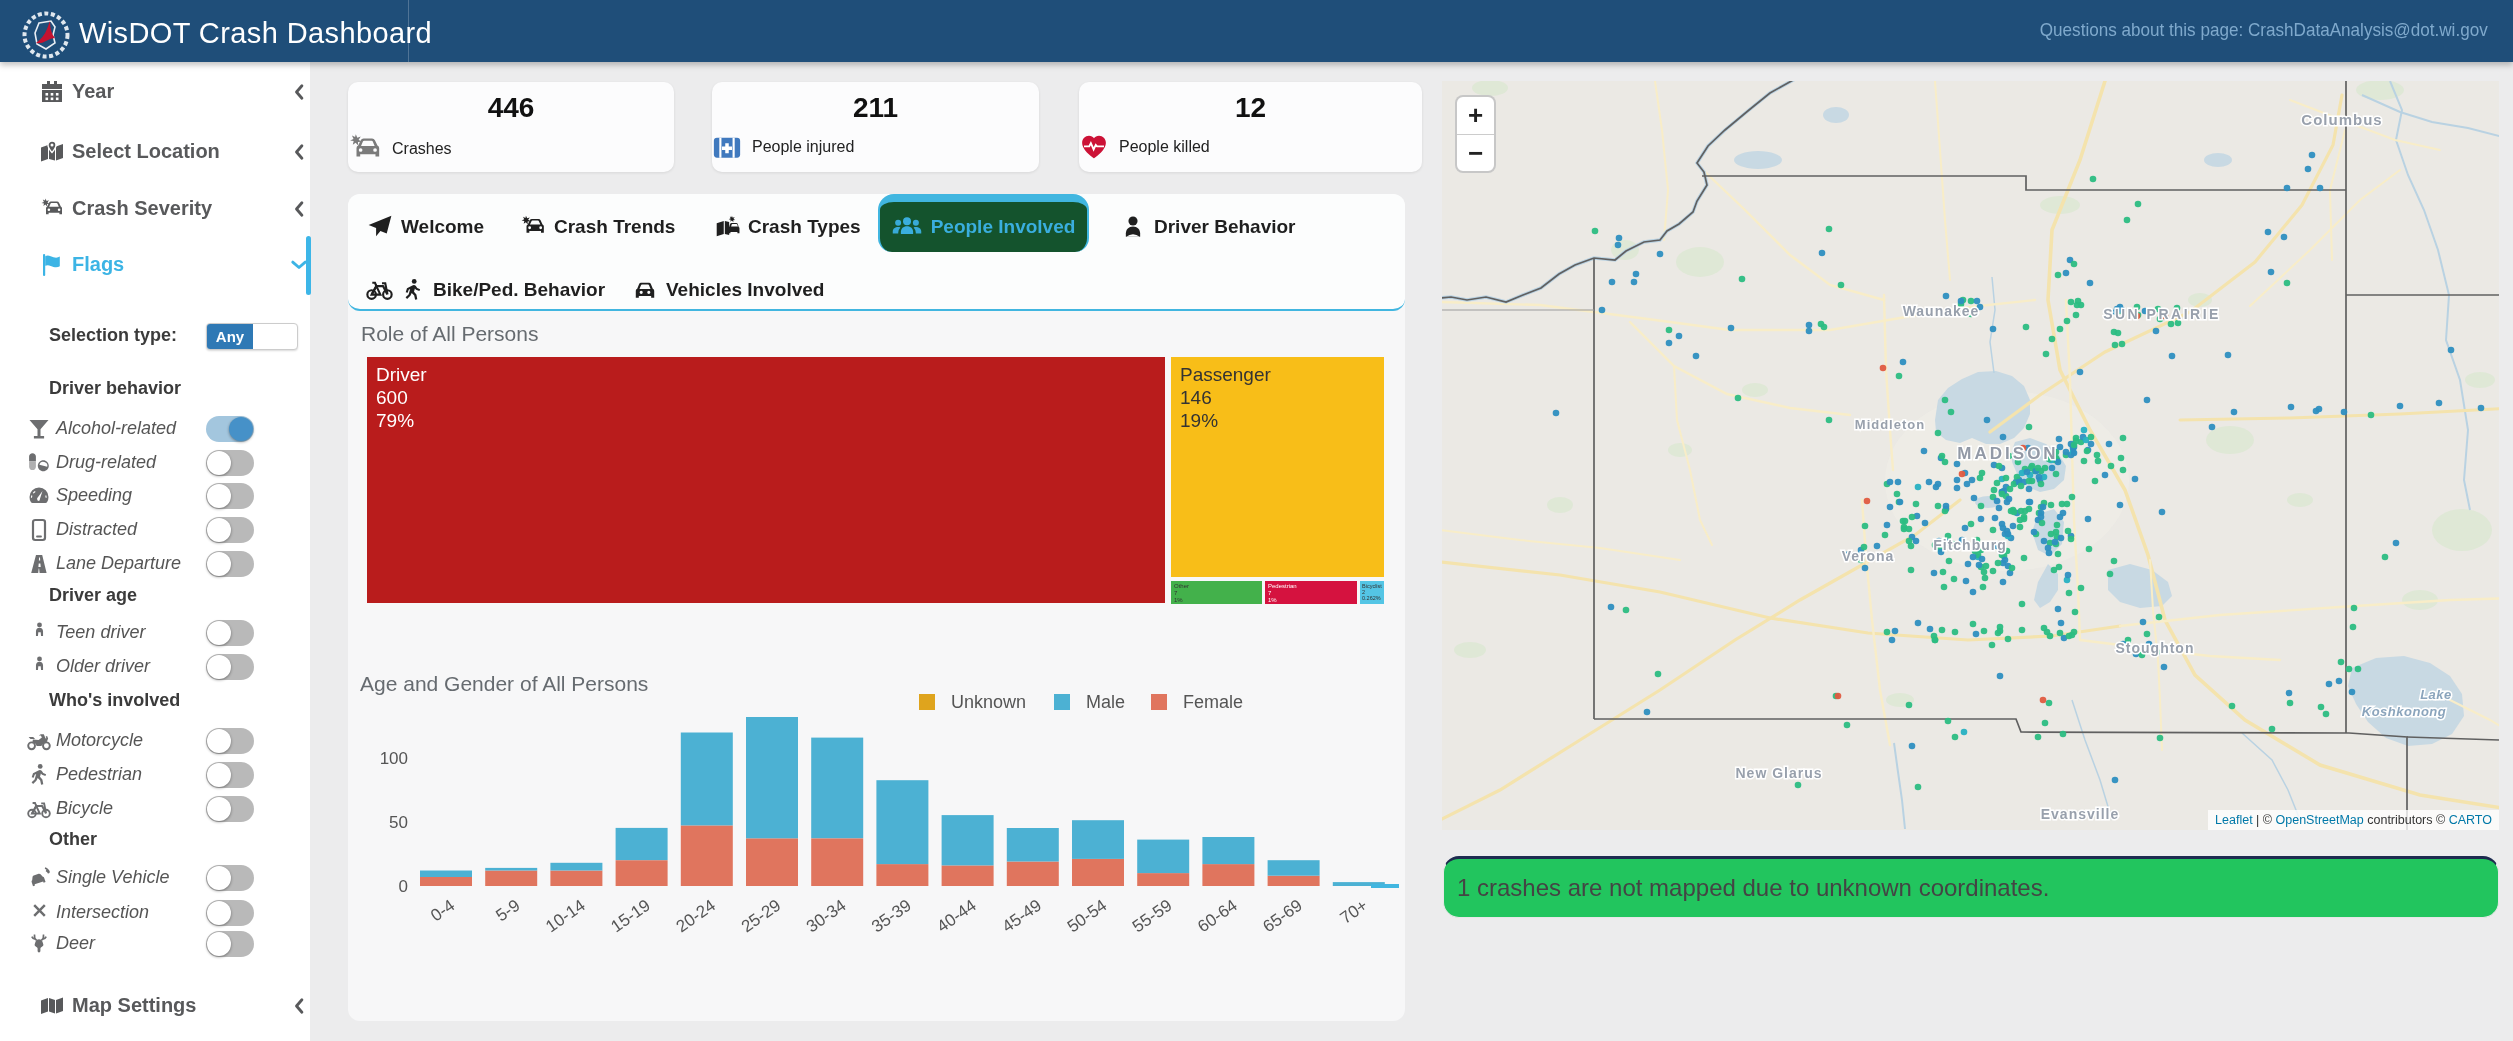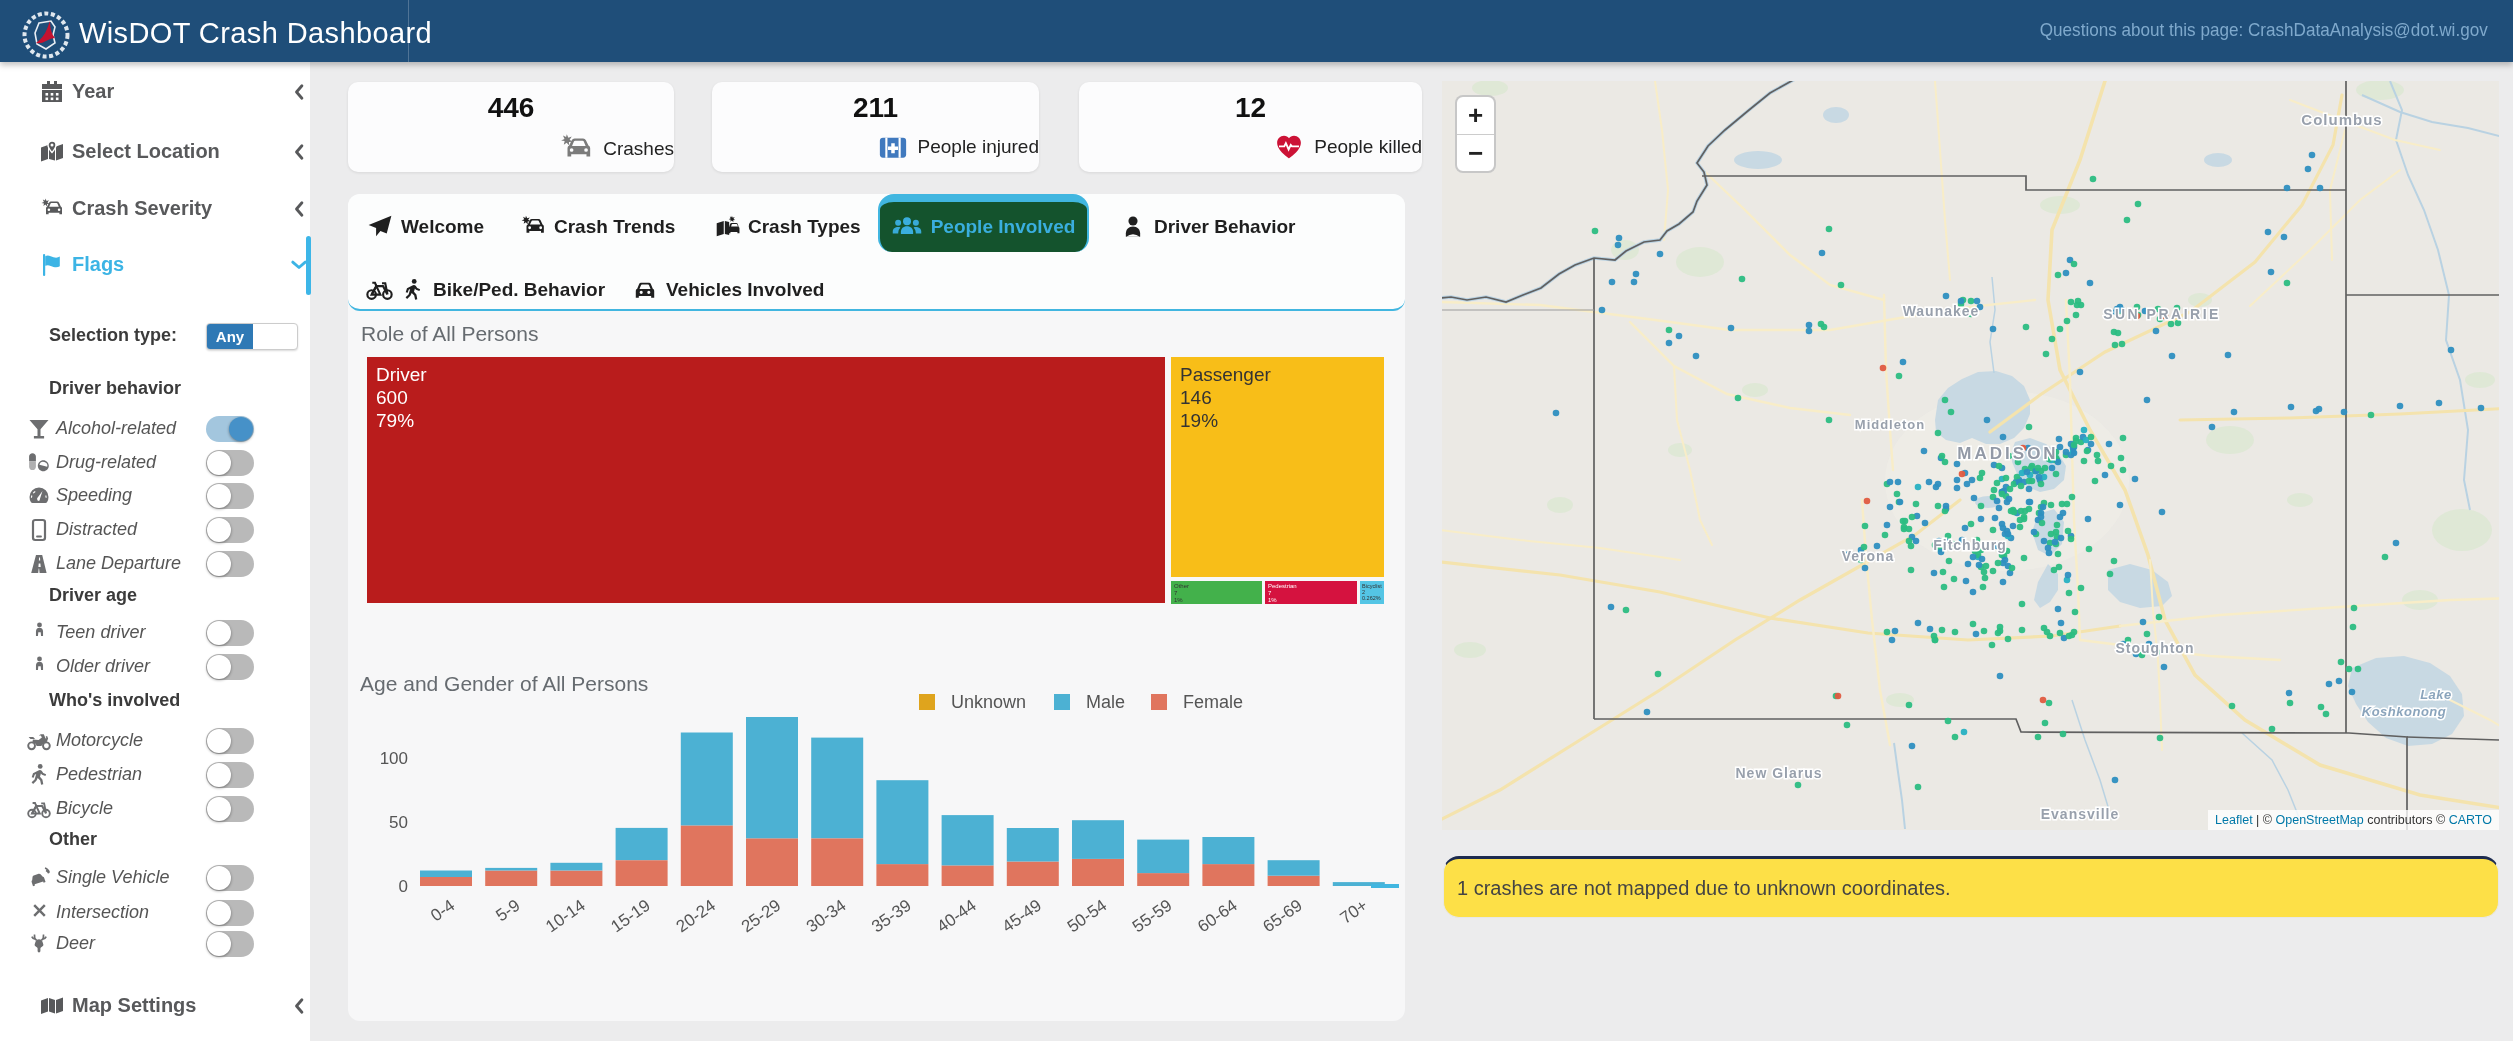--- a/index.html
+++ b/index.html
@@ -24,34 +24,34 @@
 .tr .tri { position:absolute; left:26px; top:1px; width:26px; text-align:center; }
 .tr .trt { position:absolute; left:56px; top:2px; font-size:18px; color:#555; }
 .tg { position:absolute; left:206px; top:0; width:48px; height:26px; border-radius:13px; background:#b9b9b9; }
 .tg .knob { position:absolute; left:1px; top:1px; width:24px; height:24px; border-radius:50%;
              background:#fff; box-shadow:0 1px 3px rgba(0,0,0,.4); }
 .tg.on { background:#a3c6de; }
 .tg.on .knob { left:23px; background:#4691c8; }
 .card { position:absolute; top:82px; height:90px; background:#fcfcfd; border-radius:10px;
          box-shadow:0 1px 3px rgba(0,0,0,.09); text-align:center; z-index:1; }
 .card .num { margin-top:10px; font-size:28px; font-weight:bold; color:#111; }
-.card .lab { margin-top:8px; font-size:19px; color:#222; display:flex; align-items:center; justify-content:flex-end; gap:10px; }
+.card .lab { margin-top:8px; font-size:16px; color:#222; display:flex; align-items:center; justify-content:flex-start; gap:10px; }
 #panel { position:absolute; left:348px; top:194px; width:1057px; height:827px;
           background:#f7f7f8; border-radius:12px; z-index:1; }
 #tabbar { position:absolute; left:348px; top:194px; width:1057px; height:117px; background:#fcfdfd;
            border-bottom:2px solid #41b6e0; border-radius:12px; z-index:2; }
 .tab { position:absolute; display:flex; align-items:center; gap:8px; font-size:19px; font-weight:bold; color:#1f1f1f; z-index:3; }
 .acttab { position:absolute; left:878px; top:194px; width:211px; height:58px; background:#14532d;
            border:2px solid #41b6e0; border-top:8px solid #41b6e0; border-bottom:none; border-radius:16px 16px 14px 14px;
            display:flex; align-items:center; justify-content:center; gap:9px;
            font-size:19px; font-weight:bold; color:#3aaede; z-index:3; }
 .tmcell { position:absolute; font-size:19px; line-height:23px; padding:6px 0 0 9px; overflow:hidden; white-space:pre-line; }
-#msgbox { position:absolute; left:1443px; top:856px; width:1056px; height:62px; background:#fde047;
+#msgbox { position:absolute; left:1443px; top:856px; width:1056px; height:62px; background:#22c55e;
            border:1px solid #e7e7e7; border-top:3px solid #1d2b4f; border-radius:16px;
-           font-size:20px; color:#444; line-height:58px; padding-left:13px; }
+           font-size:24px; color:#444; line-height:58px; padding-left:13px; }
 #mapbox { position:absolute; left:1442px; top:81px; width:1057px; height:749px; overflow:hidden; }
 #zoomctl { position:absolute; left:13px; top:14px; width:41px; height:78px; background:#fff;
             border:2px solid rgba(0,0,0,.22); border-radius:8px; z-index:9; }
 #zoomctl .zb { width:37px; height:37px; text-align:center; font-size:26px; font-weight:bold; color:#222; line-height:36px; }
 #zoomctl .zb+.zb { border-top:1px solid #ccc; }
 #attrib { position:absolute; right:0; bottom:0; background:rgba(255,255,255,.78); font-size:12.5px;
            color:#333; padding:3px 7px 3px; z-index:9; }
 #attrib a { color:#0078A8; text-decoration:none; }
 </style></head>
 <body>

